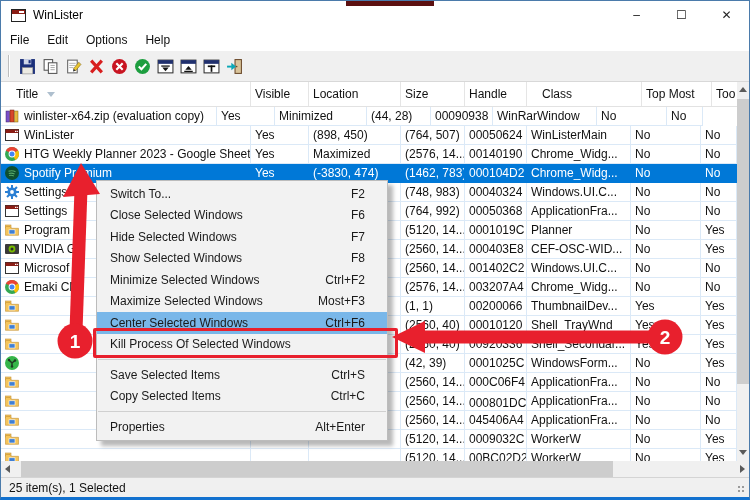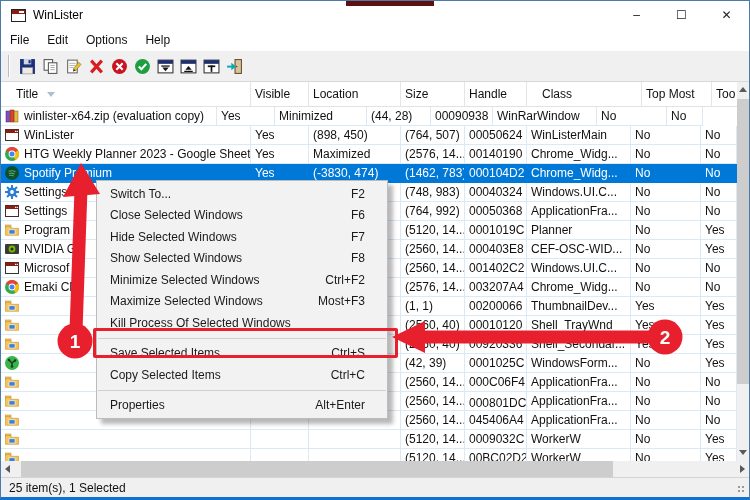--- a/index.html
+++ b/index.html
@@ -845,20 +845,24 @@
         <span class="sc">F8</span>
       </div>
       <div class="cmi">
         <span>Minimize Selected Windows</span>
         <span class="sc">Ctrl+F2</span>
       </div>
       <div class="cmi">
         <span>Maximize Selected Windows</span>
         <span class="sc">Most+F3</span>
       </div>
+      <div class="cmi hl">
+        <span>Center Selected Windows</span>
+        <span class="sc">Ctrl+F6</span>
+      </div>
       <div class="cmi">
         <span>Kill Process Of Selected Windows</span>
         <span class="sc"></span>
       </div>
       <div class="csep"></div>
       <div class="cmi">
         <span>Save Selected Items</span>
         <span class="sc">Ctrl+S</span>
       </div>
       <div class="cmi">

